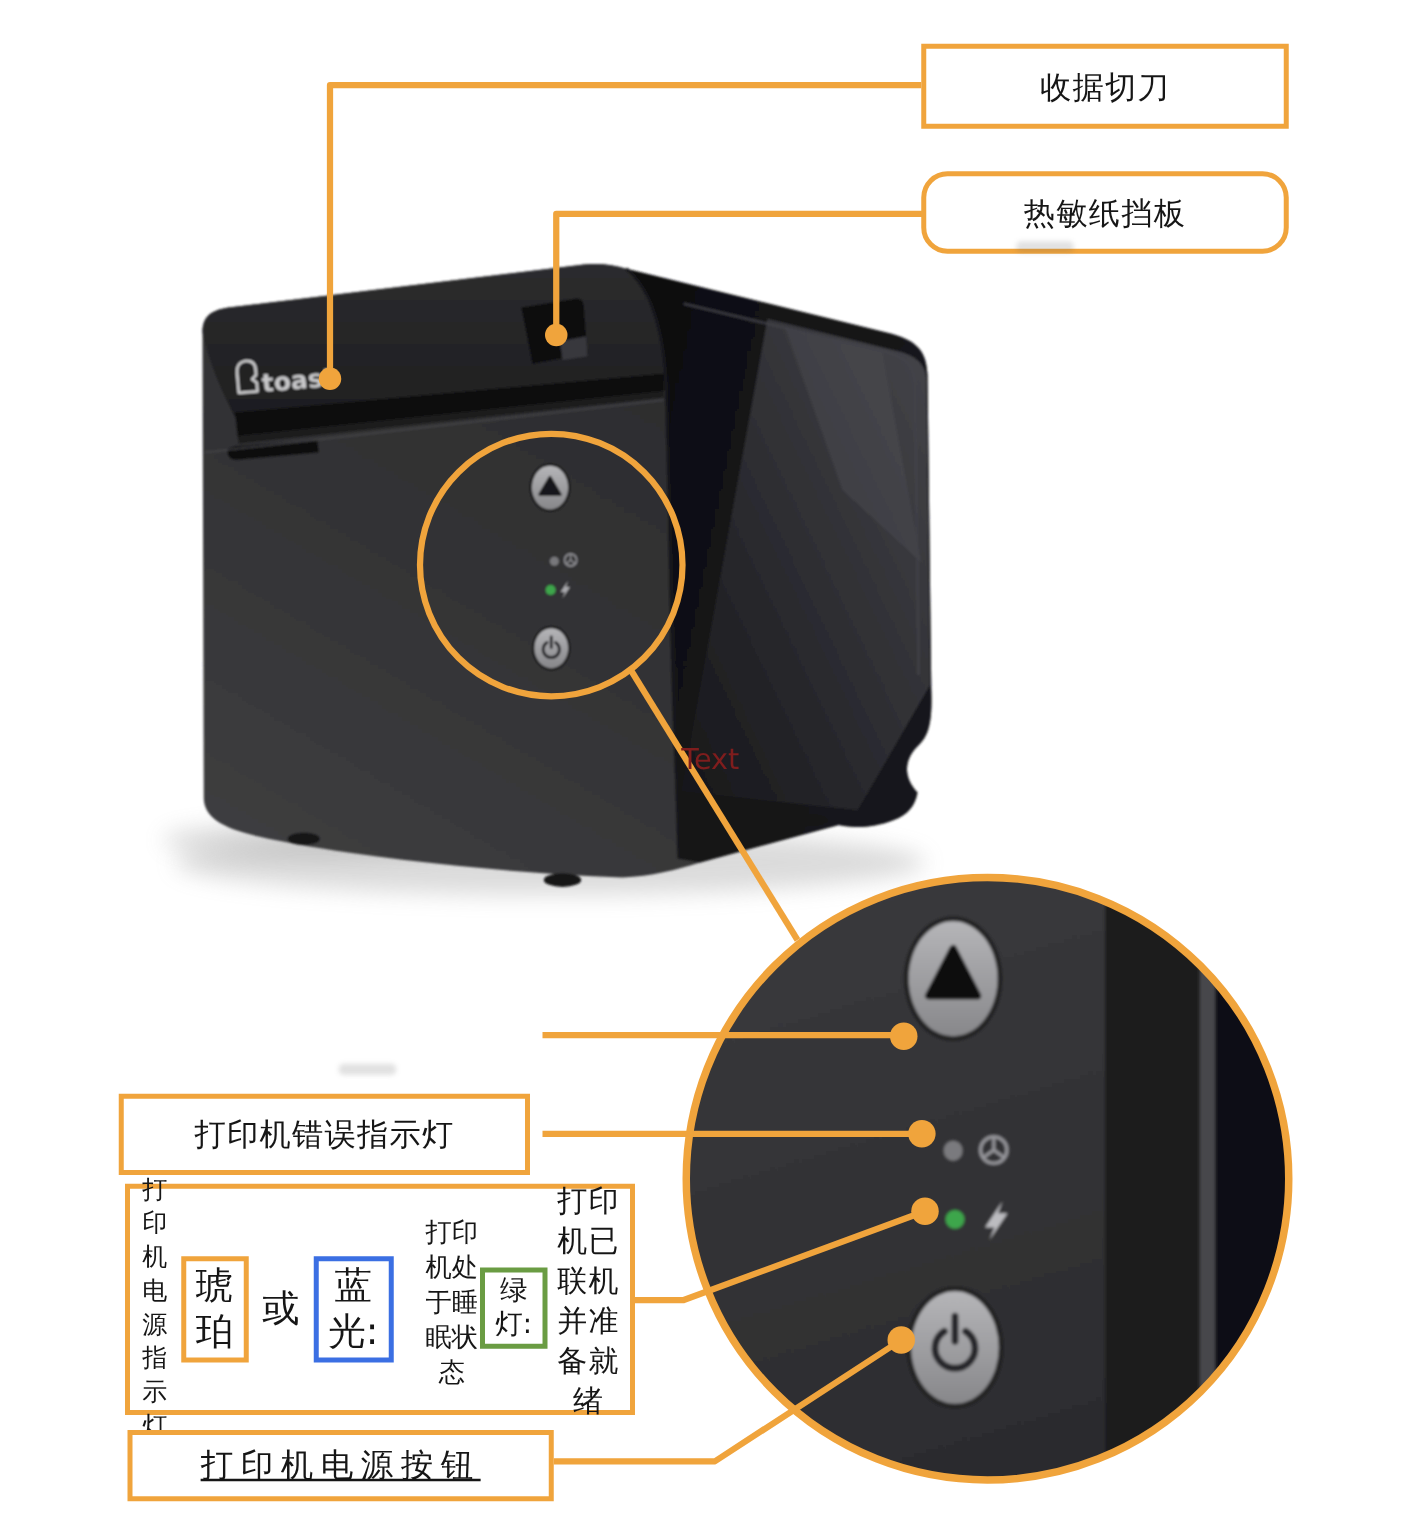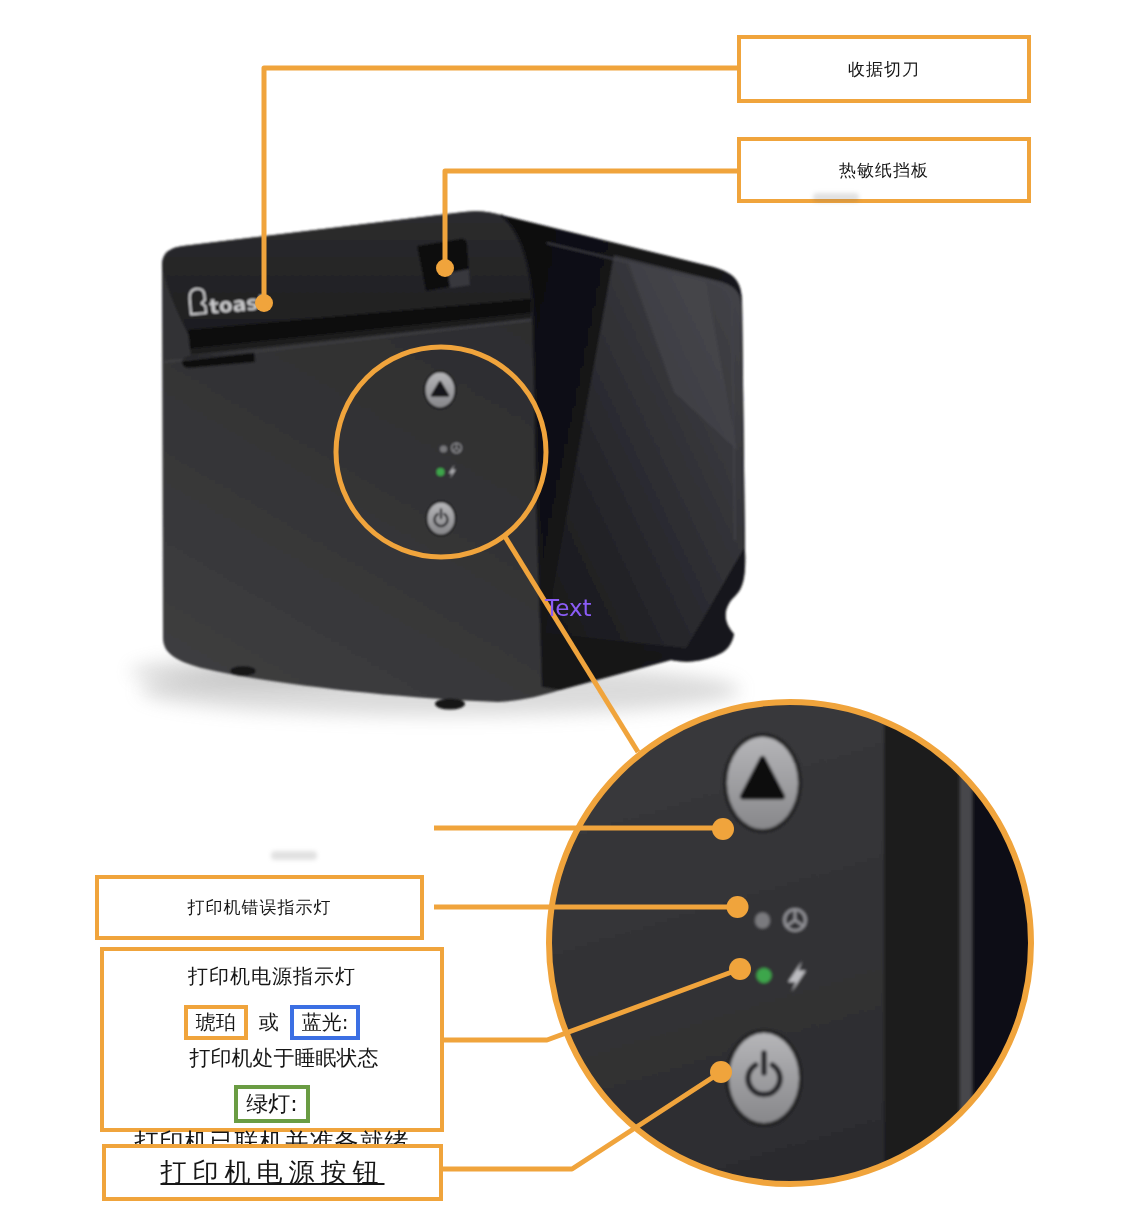--- a/index.html
+++ b/index.html
@@ -6,38 +6,38 @@
   .canvas{
     position:relative;width:1132px;height:1222px;background:#ffffff;overflow:hidden;
     font-family:"DejaVu Sans",sans-serif;
   }
   .canvas svg{position:absolute;left:0;top:0;z-index:1;}
   .label-box{
     position:absolute;z-index:2;background:#ffffff;border:4px solid #F0A43C;
     box-sizing:border-box;display:flex;align-items:center;justify-content:center;
     color:#161616;text-align:center;
   }
-  .lb-sm{font-size:17px;letter-spacing:1px;}
+  .lb-sm{font-size:25px;letter-spacing:1px;}
   .b1{left:737px;top:35px;width:294px;height:68px;}
-  .b2{left:737px;top:137px;width:294px;height:66px;}
+  .b2{left:737px;top:137px;width:294px;height:66px;border-radius:21px;}
   .b3{left:107px;top:796px;width:329px;height:66px;}
   .b4{left:95px;top:875px;width:329px;height:65px;}
-  .b5{left:100px;top:947px;width:344px;height:185px;flex-direction:column;justify-content:flex-start;}
+  .b5{left:100px;top:947px;width:408px;height:185px;flex-direction:row;justify-content:flex-start;}
   .b6{left:102px;top:1144px;width:341px;height:57px;font-size:26px;letter-spacing:6px;text-decoration:underline;}
   .b5 .bb-title{margin-top:12px;font-size:20px;letter-spacing:1px;}
-  .b5 .bb-row{margin-top:15px;display:flex;align-items:center;justify-content:center;gap:11px;font-size:20px;}
+  .b5 .bb-row{margin-top:15px;display:flex;align-items:center;justify-content:center;gap:11px;font-size:30px;}
   .b5 .bb-sleep{margin-top:4px;font-size:21px;margin-left:24px;}
   .b5 .bb-row2{margin-top:13px;display:flex;justify-content:center;font-size:22px;}
   .b5 .bb-ready{margin-top:3px;font-size:24px;letter-spacing:1px;}
   .chip{display:inline-flex;align-items:center;justify-content:center;background:#fff;
         padding:1px 8px;line-height:1.25;}
   .chip-amber{border:4px solid #F0A43C;}
   .chip-blue{border:4px solid #3B6FE3;}
   .chip-green{border:4px solid #6A9C43;}
-  .stray-text{position:absolute;left:545px;top:595px;z-index:2;color:#8b5cf6;font-size:23px;}
+  .stray-text{position:absolute;left:545px;top:595px;z-index:2;color:#7f1d1d;font-size:23px;}
   .smudge{position:absolute;z-index:3;background:rgba(90,90,90,.18);filter:blur(2px);border-radius:4px;}
   .s1{left:813px;top:193px;width:46px;height:9px;}
   .s2{left:271px;top:851px;width:46px;height:9px;}
 </style>
 </head>
 <body>
 
 <div class="canvas">
 
 <svg width="1132" height="1222" viewBox="0 0 1132 1222">

